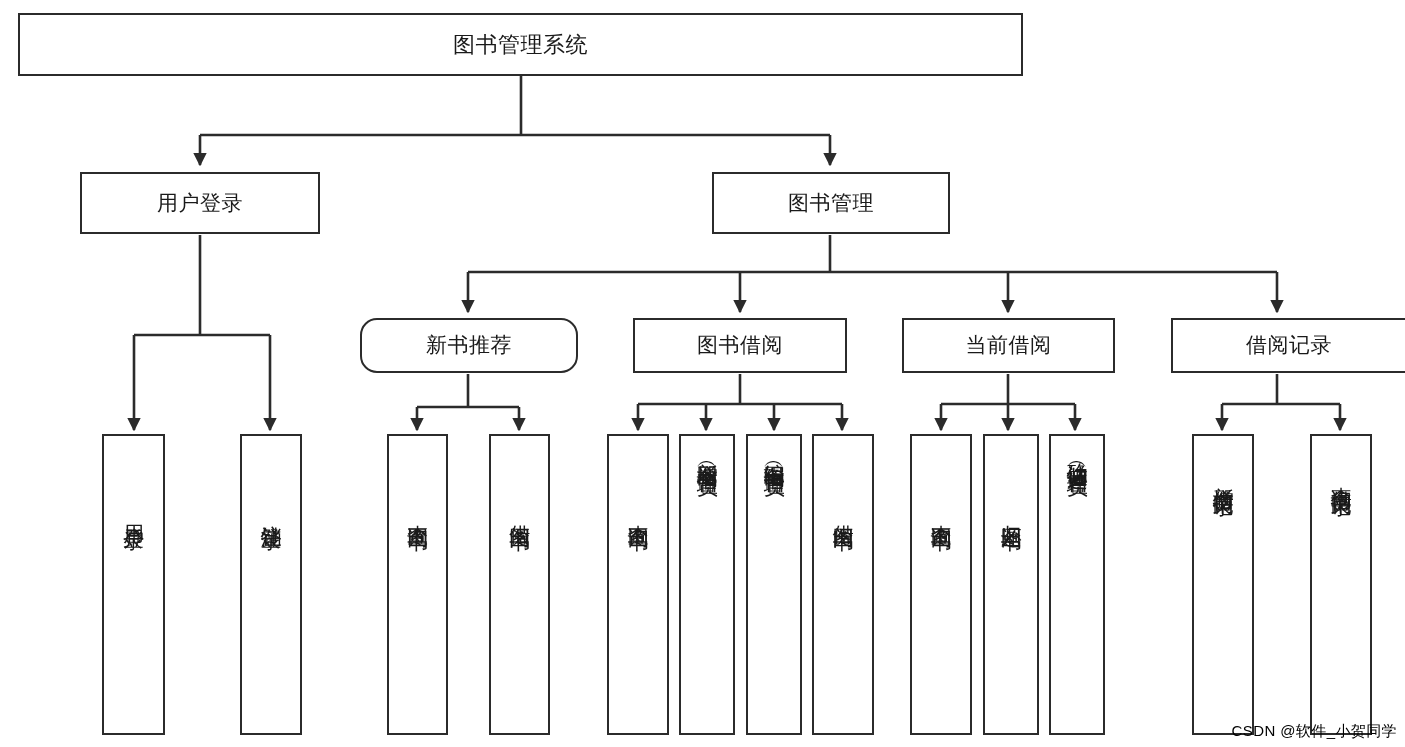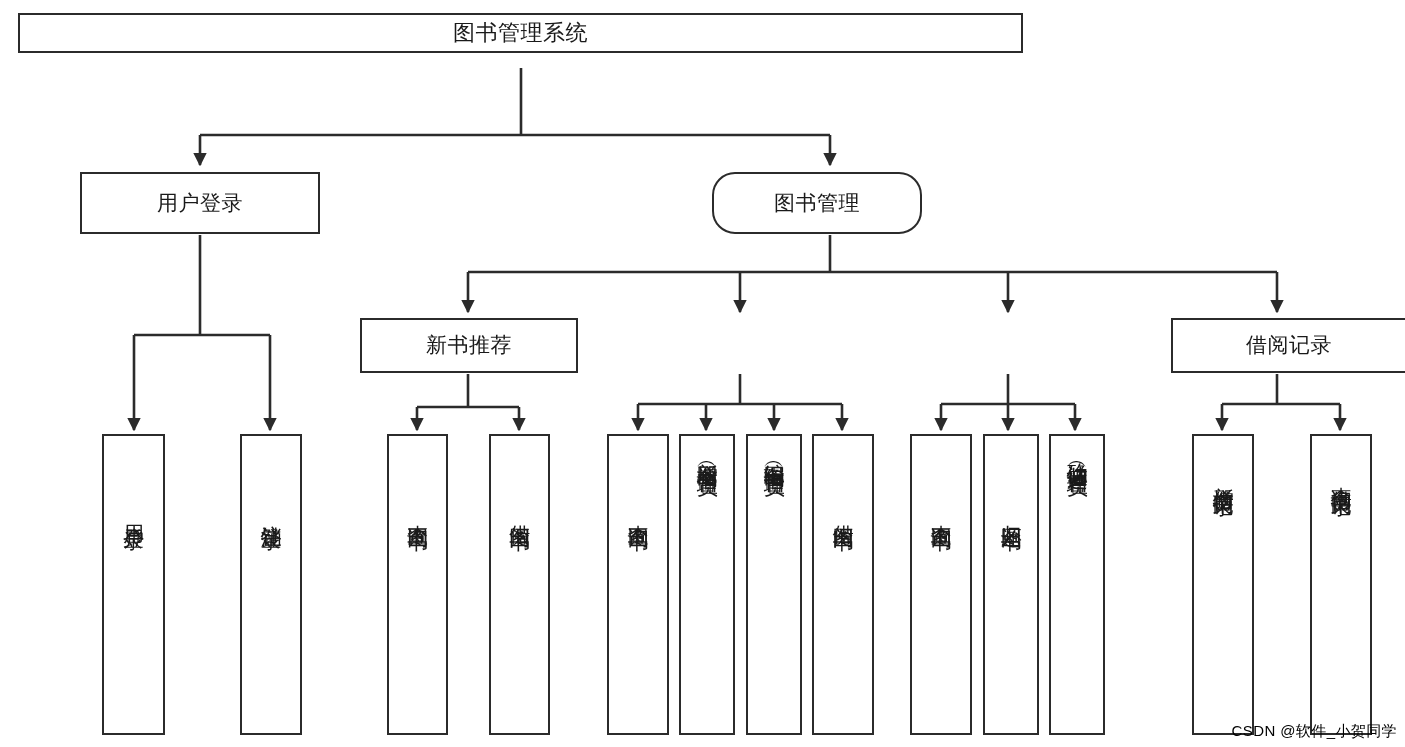--- a/index.html
+++ b/index.html
@@ -124,37 +124,43 @@
       <path d="M 1008 404 L 1008 430" marker-end="url(#arrow)"></path>
       <path d="M 1075 404 L 1075 430" marker-end="url(#arrow)"></path>
 
       <path d="M 1277 374 L 1277 404"></path>
       <path d="M 1222 404 L 1340 404"></path>
       <path d="M 1222 404 L 1222 430" marker-end="url(#arrow)"></path>
       <path d="M 1340 404 L 1340 430" marker-end="url(#arrow)"></path>
     </g>
   </svg>
 
-  <div class="node horiz root" style="left:18px; top:13px; width:1005px; height:40px;">
+  <div class="node horiz root" style="left:18px; top:13px; width:1005px; height:63px;">
     <span class="node-label">图书管理系统</span>
   </div>
 
   <div class="node horiz" style="left:80px; top:172px; width:240px; height:62px;">
     <span class="node-label">用户登录</span>
   </div>
 
-  <div class="node horiz" style="left:712px; top:172px; width:210px; height:62px;border-radius:23px;">
+  <div class="node horiz" style="left:712px; top:172px; width:238px; height:62px;">
     <span class="node-label">图书管理</span>
   </div>
 
-  <div class="node horiz" style="left:360px; top:318px; width:218px; height:55px;">
+  <div class="node horiz" style="left:360px; top:318px; width:218px; height:55px;border-radius:17px;">
     <span class="node-label">新书推荐</span>
   </div>
 
-
+  <div class="node horiz" style="left:633px; top:318px; width:214px; height:55px;">
+    <span class="node-label">图书借阅</span>
+  </div>
+
+  <div class="node horiz" style="left:902px; top:318px; width:213px; height:55px;">
+    <span class="node-label">当前借阅</span>
+  </div>
 
   <div class="node horiz" style="left:1171px; top:318px; width:236px; height:55px;">
     <span class="node-label">借阅记录</span>
   </div>
 
   <div class="node vert" style="left:102px; top:434px; width:63px; height:301px; padding-top:72px;">
     <span class="node-label">用户登录</span>
   </div>
 
   <div class="node vert" style="left:240px; top:434px; width:62px; height:301px; padding-top:72px;">

